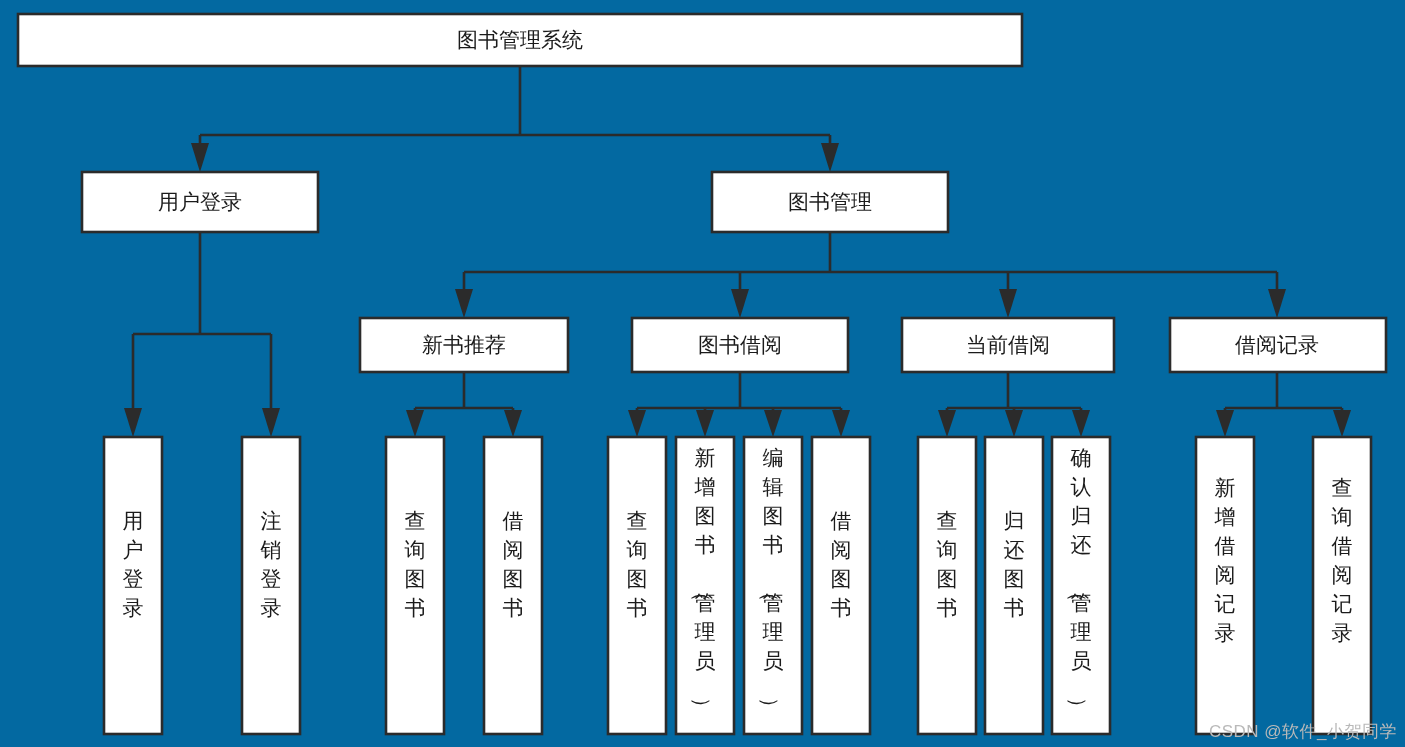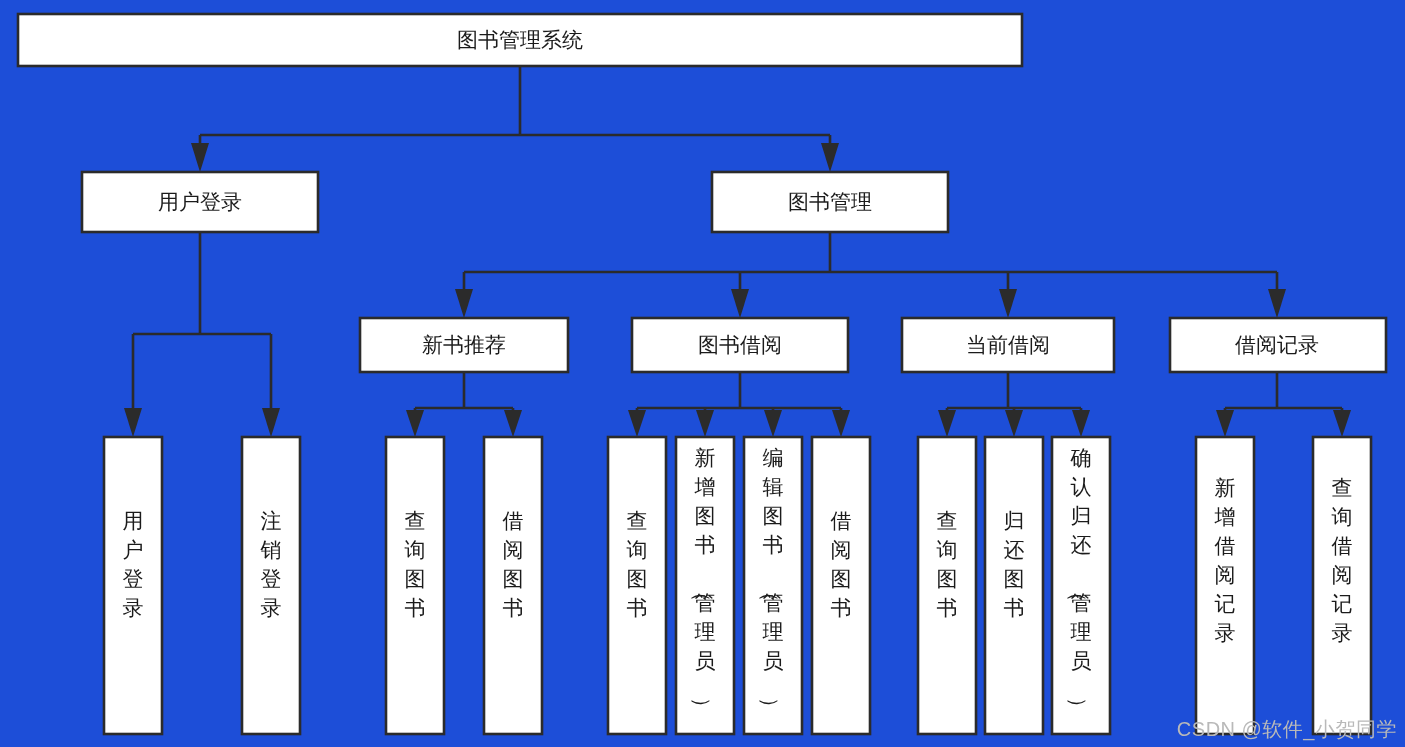--- a/index.html
+++ b/index.html
@@ -11,21 +11,21 @@
   body {
     width: 1405px;
     height: 747px;
     font-family: "Liberation Sans", "DejaVu Sans", sans-serif;
     overflow: hidden;
   }
   #diagram-root {
     position: relative;
     width: 1405px;
     height: 747px;
-    background: #1d4ed8;
+    background: #0369a1;
   }
   svg.diagram {
     position: absolute;
     left: 0;
     top: 0;
     width: 1405px;
     height: 747px;
   }
   .node-box {
     fill: #ffffff;
@@ -53,21 +53,21 @@
     font-family: "Liberation Sans", "DejaVu Sans", sans-serif;
     fill: #1b1b1b;
     font-size: 21px;
     text-anchor: middle;
   }
   .watermark {
     position: absolute;
     right: 8px;
     bottom: 4px;
     font-family: "Liberation Sans", "DejaVu Sans", sans-serif;
-    font-size: 20px;
+    font-size: 17px;
     color: #b9b9b9;
     white-space: nowrap;
     letter-spacing: 0.5px;
     user-select: none;
   }
 </style>
 </head>
 <body>
 
 <div id="diagram-root">

